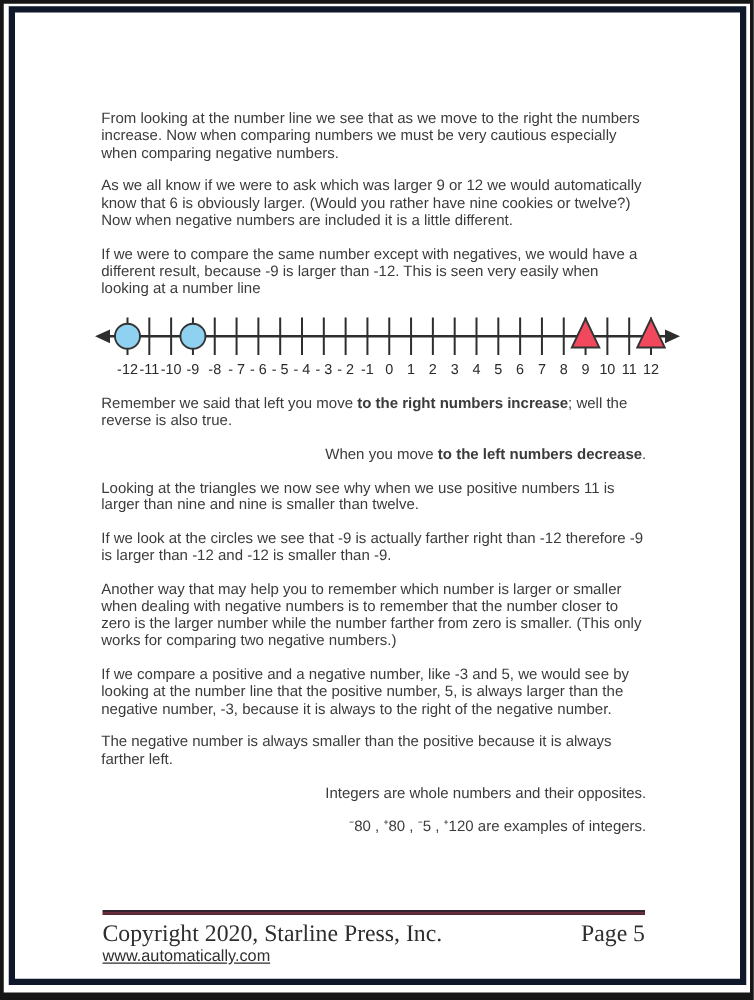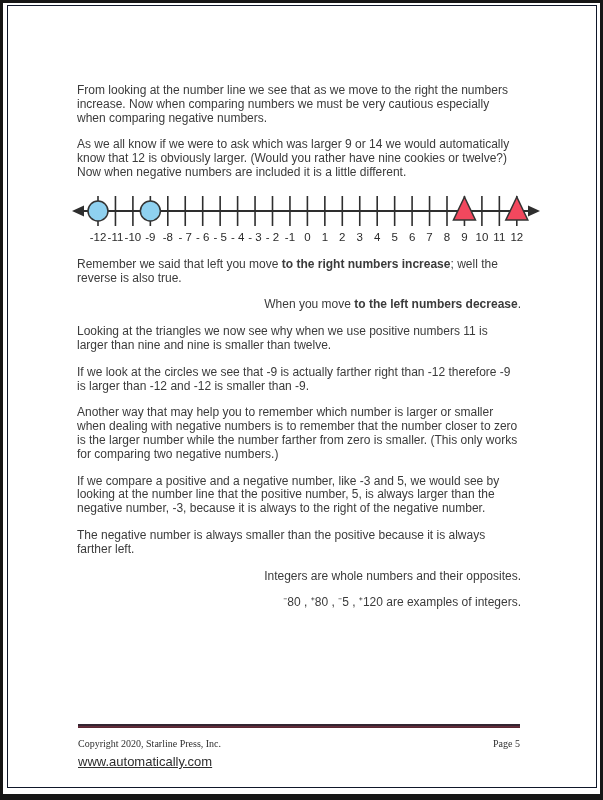--- a/index.html
+++ b/index.html
@@ -18,21 +18,21 @@
     border-right: 3px solid #161616;
     border-bottom: 6px solid #161616;
     box-sizing: border-box;
   }
   .page-frame {
     position: absolute;
     left: 7px;
     top: 5px;
     right: 6px;
     bottom: 12px;
-    border: 1px solid #0f172a;
+    border: 5px solid #0f172a;
     background: #ffffff;
   }
   .content {
     position: absolute;
     left: 0; top: 0; right: 0;
     padding: 78px 75px 0 69px;
     font-family: "Liberation Sans", sans-serif;
     font-size: 12px;
     line-height: 13.8px;
     color: #3b3b3b;
@@ -57,21 +57,21 @@
     background: linear-gradient(180deg, #332430 0%, #332430 45%, #6d3040 45%, #55252f 100%);
     margin-bottom: 7px;
   }
   .footer-row {
     display: flex;
     justify-content: space-between;
     align-items: flex-start;
   }
   .copyright, .pagenum {
     font-family: "Liberation Serif", serif;
-    font-size: 10px;
+    font-size: 19px;
     color: #2e2e2e;
     line-height: 17px;
   }
   .url {
     display: inline-block;
     font-family: "Liberation Sans", sans-serif;
     font-size: 13px;
     color: #2e2e2e;
     text-decoration: underline;
     margin-top: 1px;
@@ -80,22 +80,23 @@
 </style>
 </head>
 <body>
 
 <div class="outer-border"></div>
 <div class="page-frame">
   <div class="content">
 
     <p class="para">From looking at the number line we see that as we move to the right the numbers increase. Now when comparing numbers we must be very cautious especially when comparing negative numbers.</p>
 
-    <p class="para">As we all know if we were to ask which was larger 9 or 14 we would automatically know that 12 is obviously larger. (Would you rather have nine cookies or twelve?) Now when negative numbers are included it is a little different.</p>
+    <p class="para">As we all know if we were to ask which was larger 9 or 12 we would automatically know that 6 is obviously larger. (Would you rather have nine cookies or twelve?) Now when negative numbers are included it is a little different.</p>
 
+    <p class="para">If we were to compare the same number except with negatives, we would have a different result, because -9 is larger than -12. This is seen very easily when looking at a number line</p>
 
     <div class="nl-figure">
       <svg width="472" height="54" viewBox="0 0 472 54" id="nl-svg">
           <line x1="11" y1="17" x2="461" y2="17" stroke="#2e2e2e" stroke-width="2"></line>
           <polygon points="2,17 14,11.5 14,22.5" fill="#2e2e2e"></polygon>
           <polygon points="470,17 458,11.5 458,22.5" fill="#2e2e2e"></polygon>
           <line x1="28" y1="2" x2="28" y2="32" stroke="#2e2e2e" stroke-width="1.6"></line>
           <line x1="45.45" y1="2" x2="45.45" y2="32" stroke="#2e2e2e" stroke-width="1.6"></line>
           <line x1="62.9" y1="2" x2="62.9" y2="32" stroke="#2e2e2e" stroke-width="1.6"></line>
           <line x1="80.35" y1="2" x2="80.35" y2="32" stroke="#2e2e2e" stroke-width="1.6"></line>

